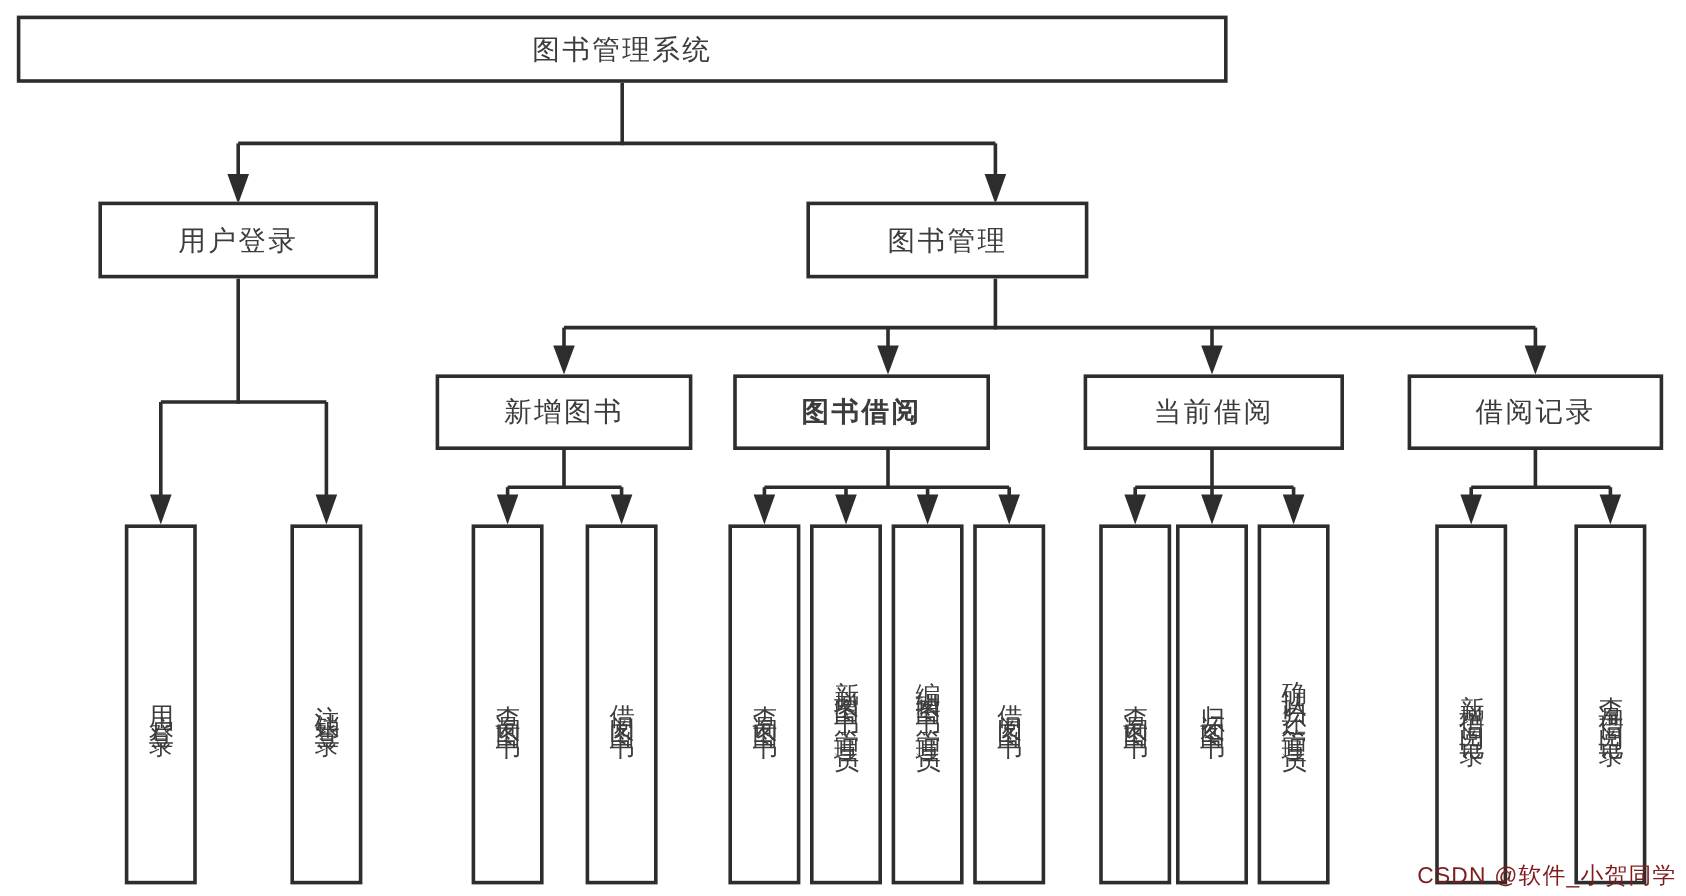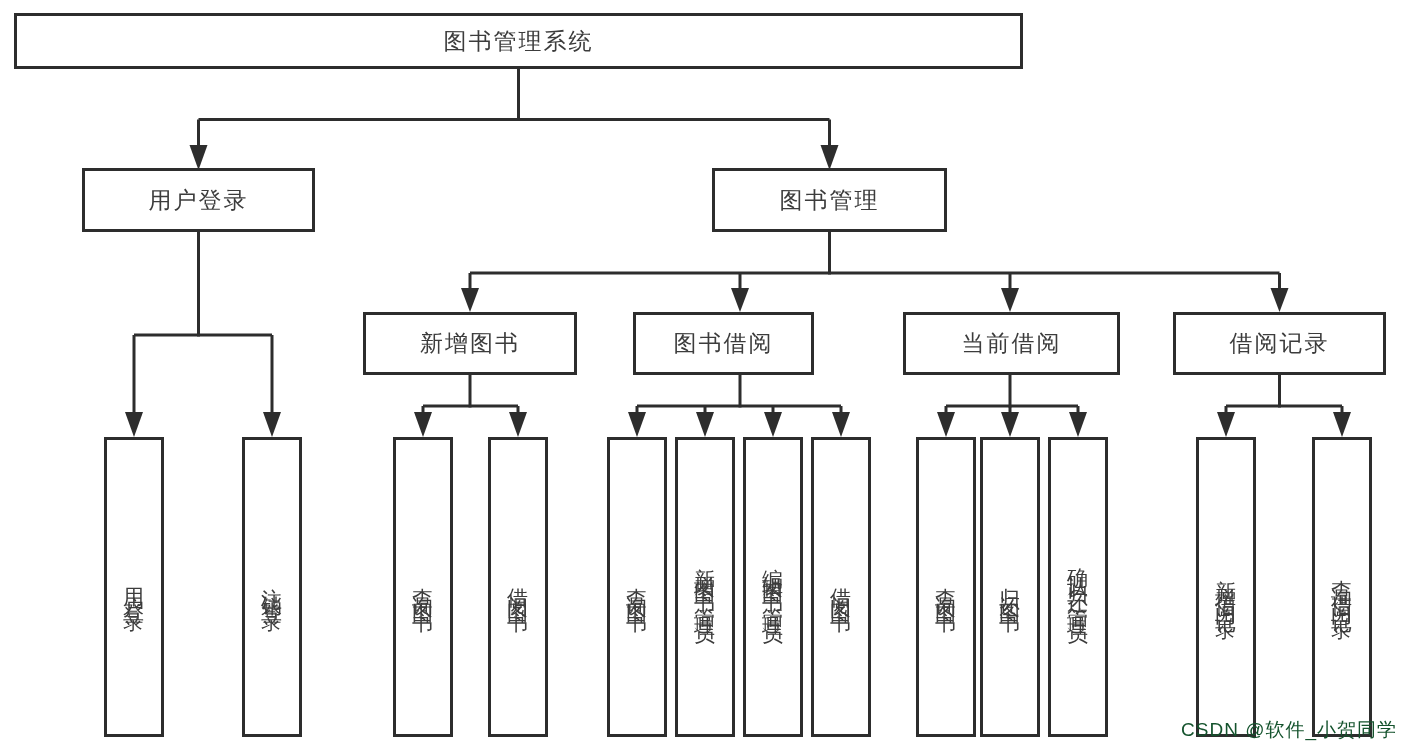--- a/index.html
+++ b/index.html
@@ -54,21 +54,21 @@
     letter-spacing: 8px;
     line-height: 1;
     white-space: nowrap;
   }
   .watermark {
     position: absolute;
     right: 8px;
     bottom: 4px;
     font-size: 19px;
     letter-spacing: 1px;
-    color: #14532d;
+    color: #7f1d1d;
     white-space: nowrap;
   }
 </style>
 </head>
 <body>
 
 <div class="stage">
 
   <svg class="edges" viewBox="0 0 1405 747" xmlns="http://www.w3.org/2000/svg">
     <g stroke="#2d2d2d" stroke-width="3" fill="none">
@@ -139,28 +139,28 @@
     </g>
   </svg>
 
   <div class="node" style="left:14px; top:13px; width:1009px; height:56px;">
     <span class="hlabel">图书管理系统</span>
   </div>
 
   <div class="node" style="left:82px; top:168px; width:233px; height:64px;">
     <span class="hlabel">用户登录</span>
   </div>
-  <div class="node" style="left:712px; top:168px; width:235px; height:64px;">
+  <div class="node" style="left:672px; top:168px; width:235px; height:64px;">
     <span class="hlabel">图书管理</span>
   </div>
 
   <div class="node" style="left:363px; top:312px; width:214px; height:63px;">
     <span class="hlabel">新增图书</span>
   </div>
-  <div class="node" style="left:633px; top:312px; width:181px; height:63px;">
+  <div class="node" style="left:611px; top:312px; width:214px; height:63px;font-weight:bold;">
     <span class="hlabel">图书借阅</span>
   </div>
   <div class="node" style="left:903px; top:312px; width:217px; height:63px;">
     <span class="hlabel">当前借阅</span>
   </div>
   <div class="node" style="left:1173px; top:312px; width:213px; height:63px;">
     <span class="hlabel">借阅记录</span>
   </div>
 
   <div class="leaf" style="left:104px; top:437px; width:60px; height:300px;">

